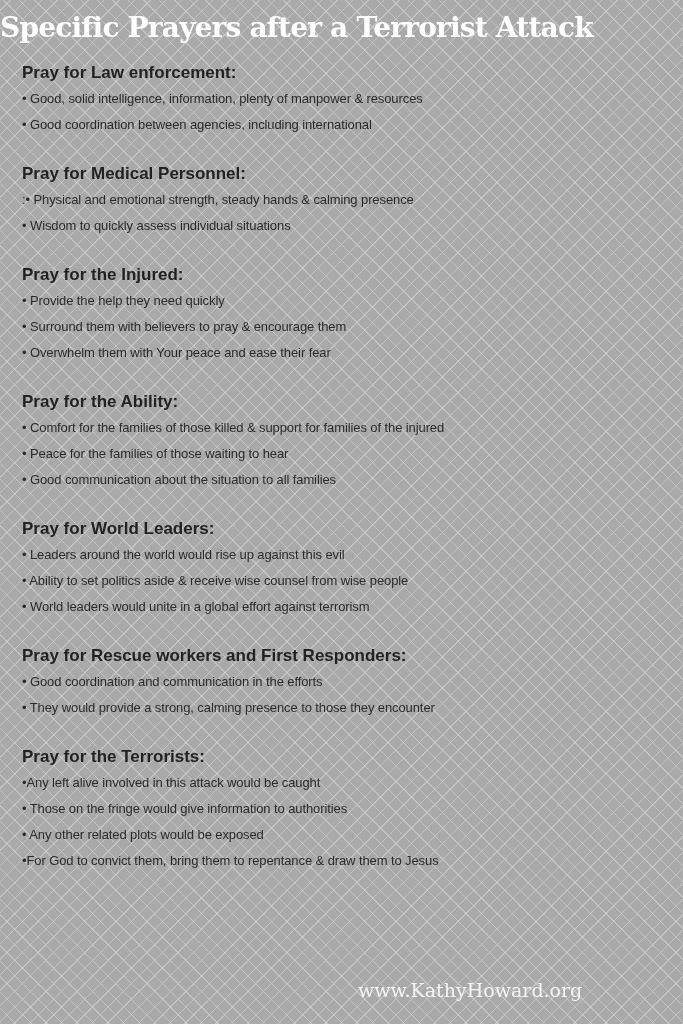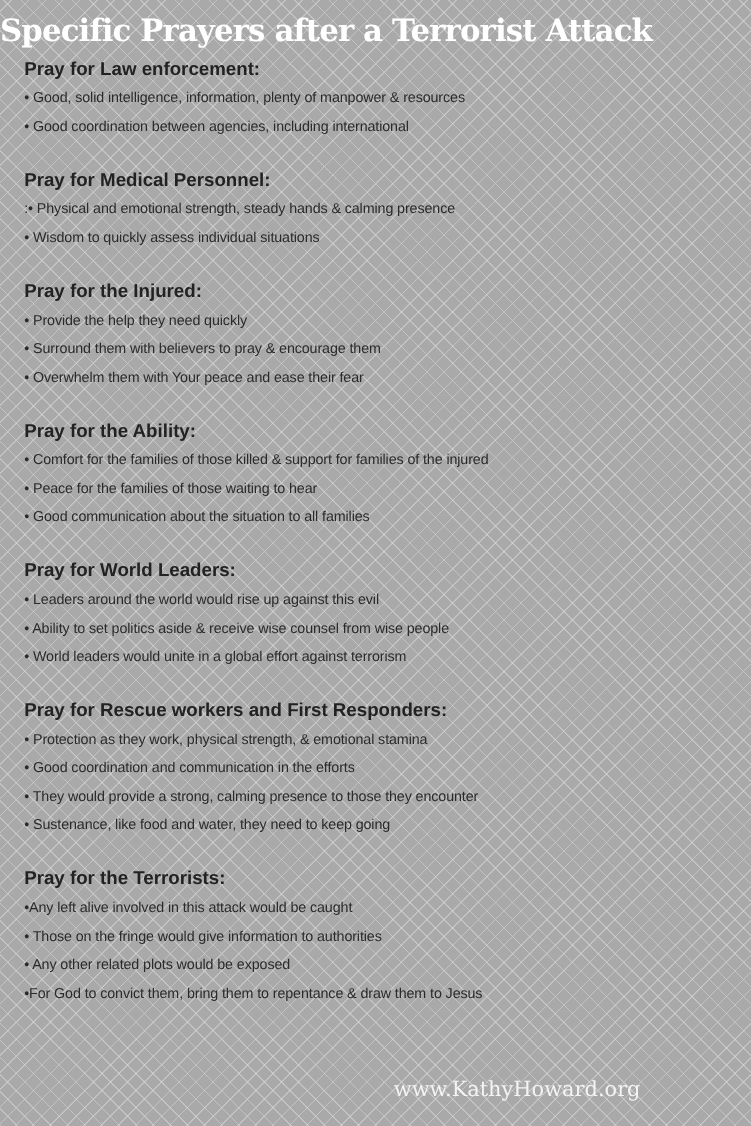--- a/index.html
+++ b/index.html
@@ -30,21 +30,21 @@
       font-family: "DejaVu Serif", serif;
       font-weight: bold;
       font-size: 28px;
       letter-spacing: -0.8px;
       color: #ffffff;
       line-height: 40px;
       white-space: nowrap;
     }
     .content {
       position: absolute;
-      top: 50px;
+      top: 60px;
       left: 22px;
       right: 8px;
     }
     .section {
       margin-bottom: 23px;
     }
     .section-heading {
       font-family: "Liberation Sans", sans-serif;
       font-weight: bold;
       font-size: 17px;
@@ -108,24 +108,22 @@
 
     <div class="section">
       <div class="section-heading">Pray for World Leaders:</div>
       <div class="bullet">• Leaders around the world would rise up against this evil</div>
       <div class="bullet">• Ability to set politics aside &amp; receive wise counsel from wise people</div>
       <div class="bullet">• World leaders would unite in a global effort against terrorism</div>
     </div>
 
     <div class="section">
       <div class="section-heading">Pray for Rescue workers and First Responders:</div>
-      <div class="bullet">• Protection as they work, physical strength, &amp; emotional stamina</div>
       <div class="bullet">• Good coordination and communication in the efforts</div>
       <div class="bullet">• They would provide a strong, calming presence to those they encounter</div>
-      <div class="bullet">• Sustenance, like food and water, they need to keep going</div>
     </div>
 
     <div class="section">
       <div class="section-heading">Pray for the Terrorists:</div>
       <div class="bullet">•Any left alive involved in this attack would be caught</div>
       <div class="bullet">• Those on the fringe would give information to authorities</div>
       <div class="bullet">• Any other related plots would be exposed</div>
       <div class="bullet">•For God to convict them, bring them to repentance &amp; draw them to Jesus</div>
     </div>
 

